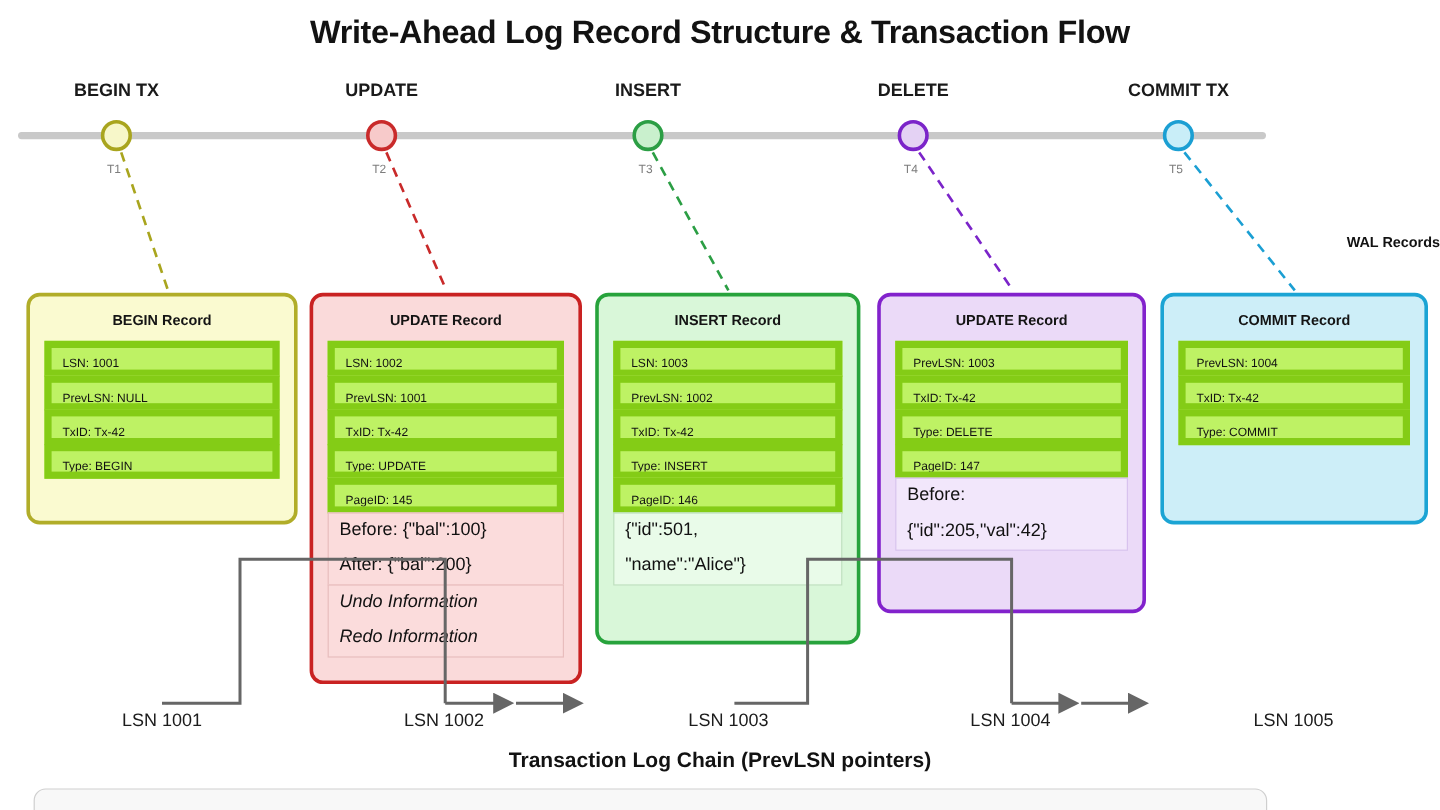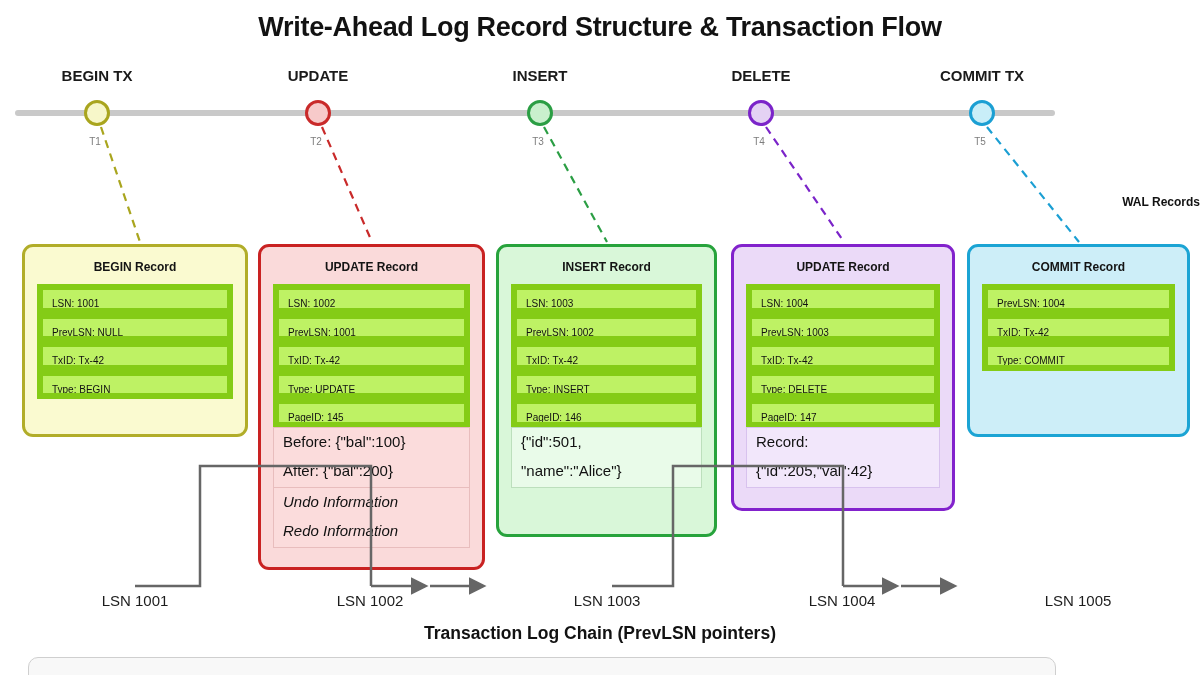--- a/index.html
+++ b/index.html
@@ -111,27 +111,26 @@
       <div class="extra">
         <div class="pline">{"id":501,</div>
         <div class="pline">"name":"Alice"}</div>
       </div>
     </div>
   </div>
 
   <div class="abs card card-delete" style="left: 731px; width: 224px; height: 267px; border-color: rgb(130, 34, 204); background-color: rgb(235, 218, 248);">
     <div class="card-title">UPDATE Record</div>
     <div class="rows">
-      <div class="row">LSN: 1004</div>
       <div class="row">PrevLSN: 1003</div>
       <div class="row">TxID: Tx-42</div>
       <div class="row">Type: DELETE</div>
       <div class="row">PageID: 147</div>
       <div class="extra">
-        <div class="pline">Record:</div>
+        <div class="pline">Before:</div>
         <div class="pline">{"id":205,"val":42}</div>
       </div>
     </div>
   </div>
 
   <div class="abs card card-commit" style="left: 967px; width: 223px; height: 193px; border-color: rgb(27, 164, 212); background-color: rgb(205, 238, 248);">
     <div class="card-title">COMMIT Record</div>
     <div class="rows">
       <div class="row">PrevLSN: 1004</div>
       <div class="row">TxID: Tx-42</div>

